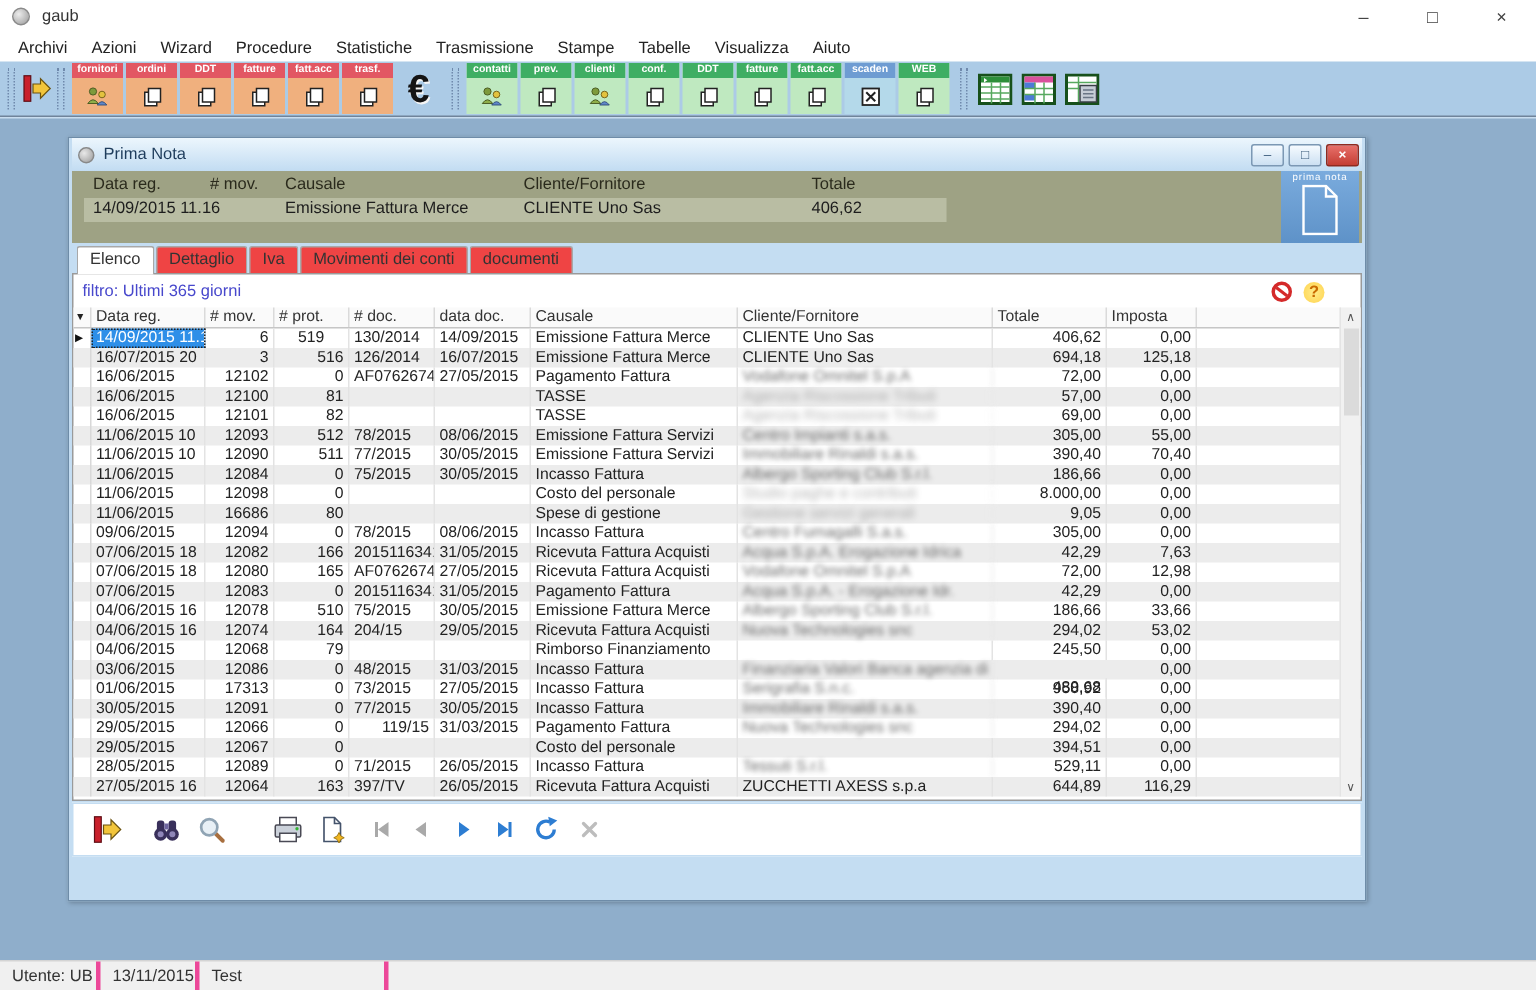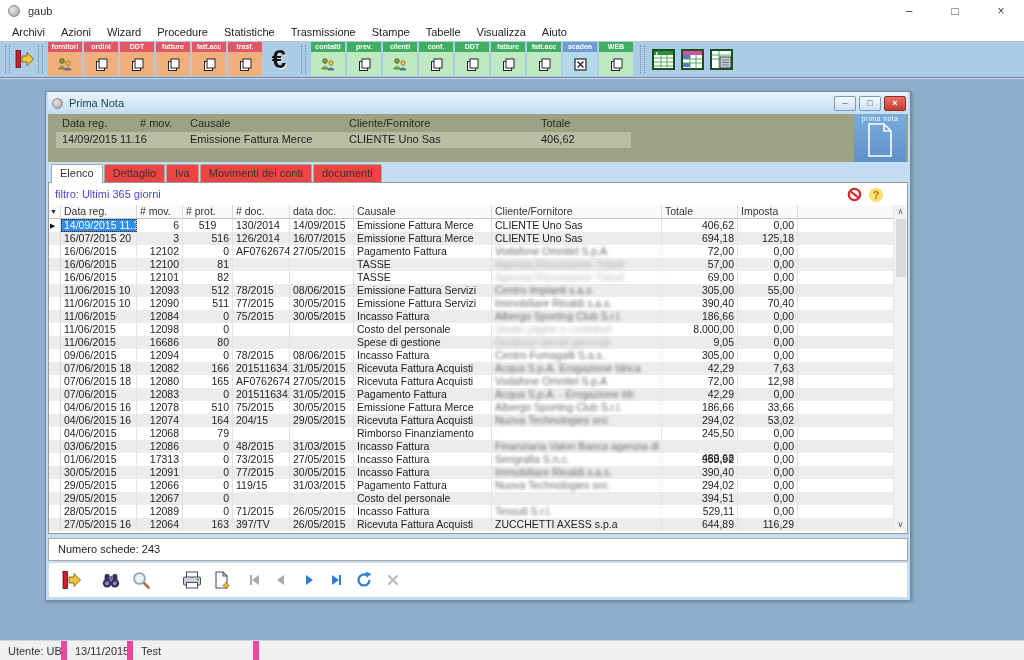--- a/index.html
+++ b/index.html
@@ -72,21 +72,21 @@
   .sb-btn{height:13px;font-size:8px;color:#555;text-align:center;line-height:13px;}
   .sb-btn.down{position:absolute;bottom:0;width:100%;}
   .sb-thumb{width:10px;height:58px;background:#DBDBDB;margin:1px auto 0;}
 
   .iw-count{margin-top:4px;background:#fff;border:1px solid #A8A8A8;height:23px;line-height:21px;padding-left:9px;font-size:11px;color:#222;}
   .iw-toolbar{height:36px;background:#fff;margin-top:1px;border:1px solid #C4DDF2;display:flex;align-items:center;padding-left:12px;}
   .bt{display:flex;align-items:center;justify-content:center;}
 
   
   .statusbar{position:absolute;left:0;bottom:0;width:1024px;height:20px;background:#F0F0F0;border-top:1px solid #D4D4D4;display:flex;font-size:11px;color:#333;}
-  .sb-panel{padding:0 8px;border-right:6px solid #ec4899;display:flex;align-items:center;white-space:nowrap;overflow:hidden;}
+  .sb-panel{padding:0 8px;border-right:3px solid #ec4899;display:flex;align-items:center;white-space:nowrap;overflow:hidden;}
 </style>
 </head>
 <body>
 
 <div class="titlebar">
   <span class="app-icon"></span>
   <span>gaub</span>
   <div class="win-controls">
     <span class="win-btn">–</span>
     <span class="win-btn">□</span>
@@ -598,21 +598,21 @@
             <span class="cell" style="width: 138px;">Incasso Fattura</span>
             <span class="cell blurred" style="width: 170px;">Immobiliare Rinaldi s.a.s.</span>
             <span class="cell num" style="width: 76px;">390,40</span>
             <span class="cell num" style="width: 60px;">0,00</span>
           </div>
           <div class="trow">
             <span class="cell ind" style="width: 12px;"></span>
             <span class="cell" style="width: 76px;">29/05/2015</span>
             <span class="cell num" style="width: 46px;">12066</span>
             <span class="cell num" style="width: 50px;">0</span>
-            <span class="cell" style="width: 57px;">119/15</span>
+            <span class="cell" style="width: 57px; text-align: right;">119/15</span>
             <span class="cell" style="width: 64px;">31/03/2015</span>
             <span class="cell" style="width: 138px;">Pagamento Fattura</span>
             <span class="cell blurred" style="width: 170px;">Nuova Technologies snc</span>
             <span class="cell num" style="width: 76px;">294,02</span>
             <span class="cell num" style="width: 60px;">0,00</span>
           </div>
           <div class="trow even">
             <span class="cell ind" style="width: 12px;"></span>
             <span class="cell" style="width: 76px;">29/05/2015</span>
             <span class="cell num" style="width: 46px;">12067</span>
@@ -649,21 +649,20 @@
             <span class="cell num" style="width: 60px;">116,29</span>
           </div>
         </div>
       <div class="vscroll">
         <div class="sb-btn">∧</div>
         <div class="sb-thumb"></div>
         <div class="sb-btn down">∨</div>
       </div>
     </div>
 
-    <div class="iw-count">Numero schede: 243</div>
 
     <div class="iw-toolbar">
       <span class="bt" style="margin-right:18px">
         <svg width="22" height="20" viewBox="0 0 22 20">
             <rect x="2" y="1.5" width="4.5" height="17" fill="#C9202C" stroke="#5E0E14" stroke-width="0.8"></rect>
             <polygon points="8,7 13,7 13,3.5 19.5,10 13,16.5 13,13 8,13" fill="#F2C53B" stroke="#6B5310" stroke-width="0.8"></polygon>
           </svg>
       </span>
       <span class="bt" style="margin-right:10px">
         <svg width="20" height="20" viewBox="0 0 20 20">

